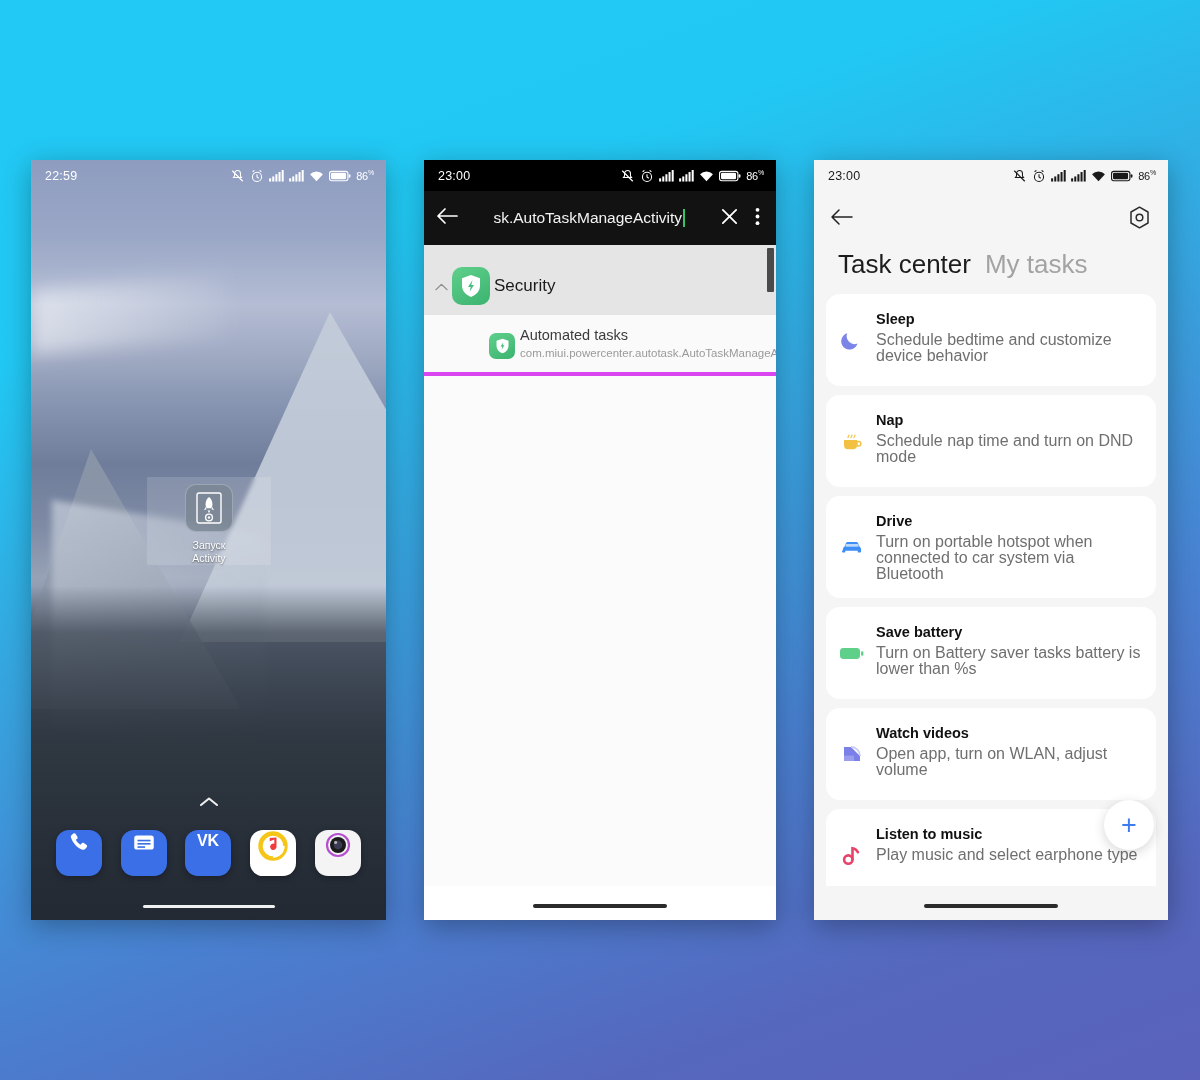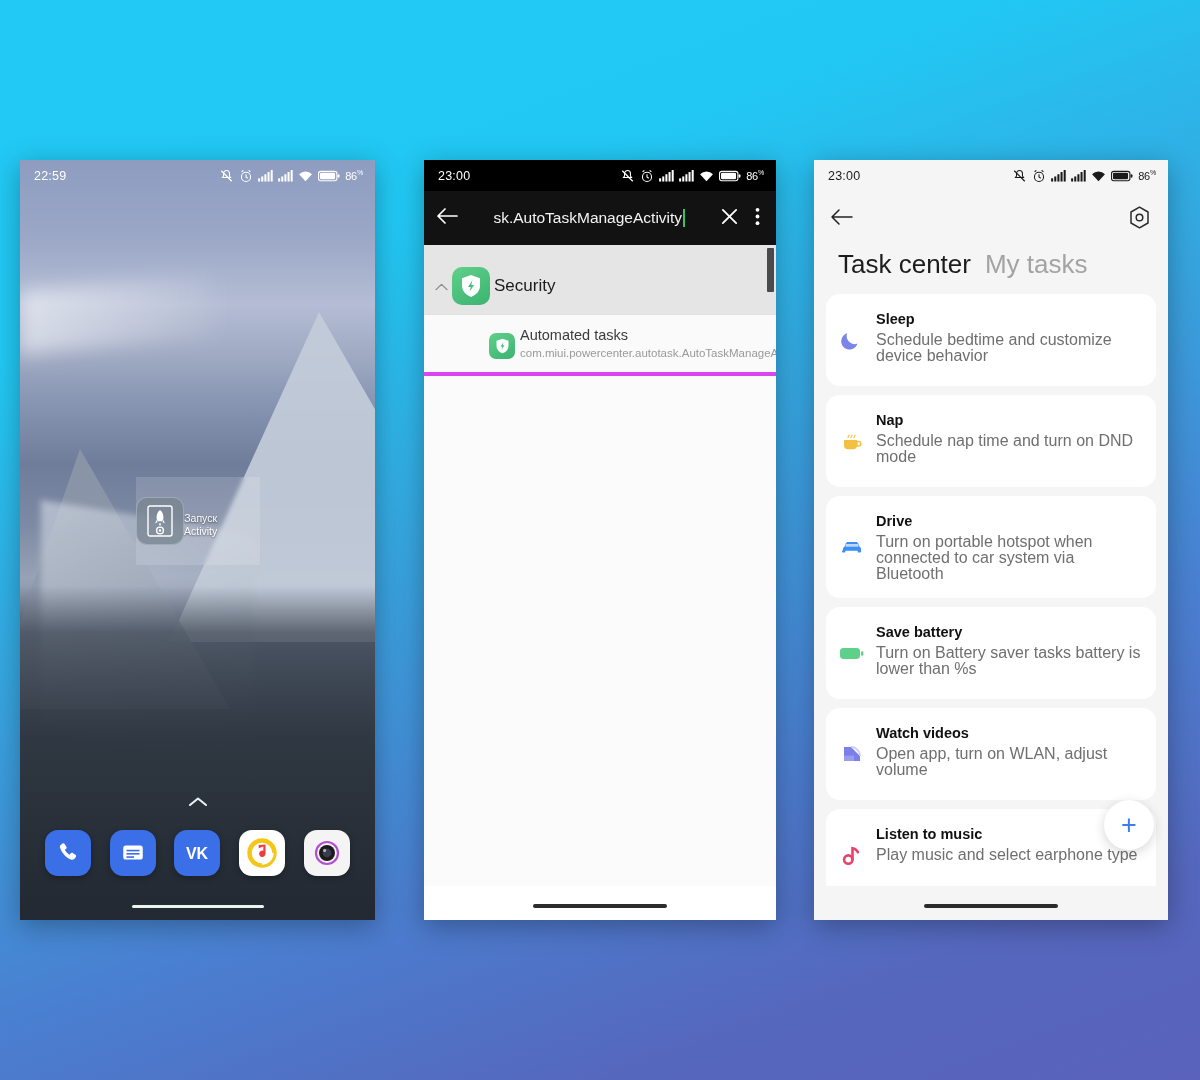--- a/index.html
+++ b/index.html
@@ -19,21 +19,21 @@
     position: relative;
   }
 
   
   .phone {
     position: absolute;
     overflow: hidden;
     box-shadow: 0 6px 26px rgba(0,0,0,.30);
     background: #fff;
   }
-  #phone1 { left: 20px;  top: 160px; width: 355px; height: 760px; }
+  #phone1 { left: 31px;  top: 160px; width: 355px; height: 760px; }
   #phone2 { left: 424px; top: 160px; width: 352px; height: 760px; }
   #phone3 { left: 814px; top: 160px; width: 354px; height: 760px; }
 
   
   .statusbar {
     height: 31px; display: flex; align-items: center;
     padding: 0 12px 0 14px; font-size: 12.5px;
     position: relative; z-index: 5;
   }
   .statusbar .clock { letter-spacing: .2px; }
@@ -100,22 +100,22 @@
     position: absolute; left: 0; top: 16%; width: 55%; height: 64px;
     background: linear-gradient(90deg, rgba(255,255,255,.55), rgba(255,255,255,.05));
     filter: blur(9px); transform: skewY(-5deg);
   }
 
   
   .widget {
     position: absolute; left: 116px; top: 317px;
     width: 124px; height: 88px;
     background: rgba(255,255,255,.14);
-    display: flex; flex-direction: row;
-    align-items: center; justify-content: flex-start;
+    display: flex; flex-direction: column;
+    align-items: center; justify-content: flex-end;
     backdrop-filter: blur(2px);
   }
   .widget-icon {
     width: 48px; height: 48px; border-radius: 11px;
     background: rgba(120,132,145,.78);
     display: flex; align-items: center; justify-content: center;
     border: 1px solid rgba(255,255,255,.25);
   }
   .widget-label {
     margin-top: 7px; color: #fff; font-size: 10.5px; line-height: 13px;
@@ -125,21 +125,21 @@
     position: absolute; left: 0; right: 0; top: 636px;
     display: flex; justify-content: center;
     color: #fff; opacity: .92;
   }
   .dock {
     position: absolute; left: 0; right: 0; bottom: 44px;
     display: flex; justify-content: space-around; align-items: center;
     padding: 0 16px;
   }
   .dock-app { width: 46px; height: 46px; border-radius: 13px;
-    display: flex; align-items: center; justify-content: center;
+    display: flex; justify-content: center;
     box-shadow: 0 2px 6px rgba(0,0,0,.28); }
   .navbar-pill {
     position: absolute; bottom: 12px; left: 50%; transform: translateX(-50%);
     width: 132px; height: 3.5px; border-radius: 2px; background: #fff; opacity: .93;
   }
 
   
   .p2-top { background: #000; }
   .searchbar {
     height: 54px; background: #121212; display: flex; align-items: center;

